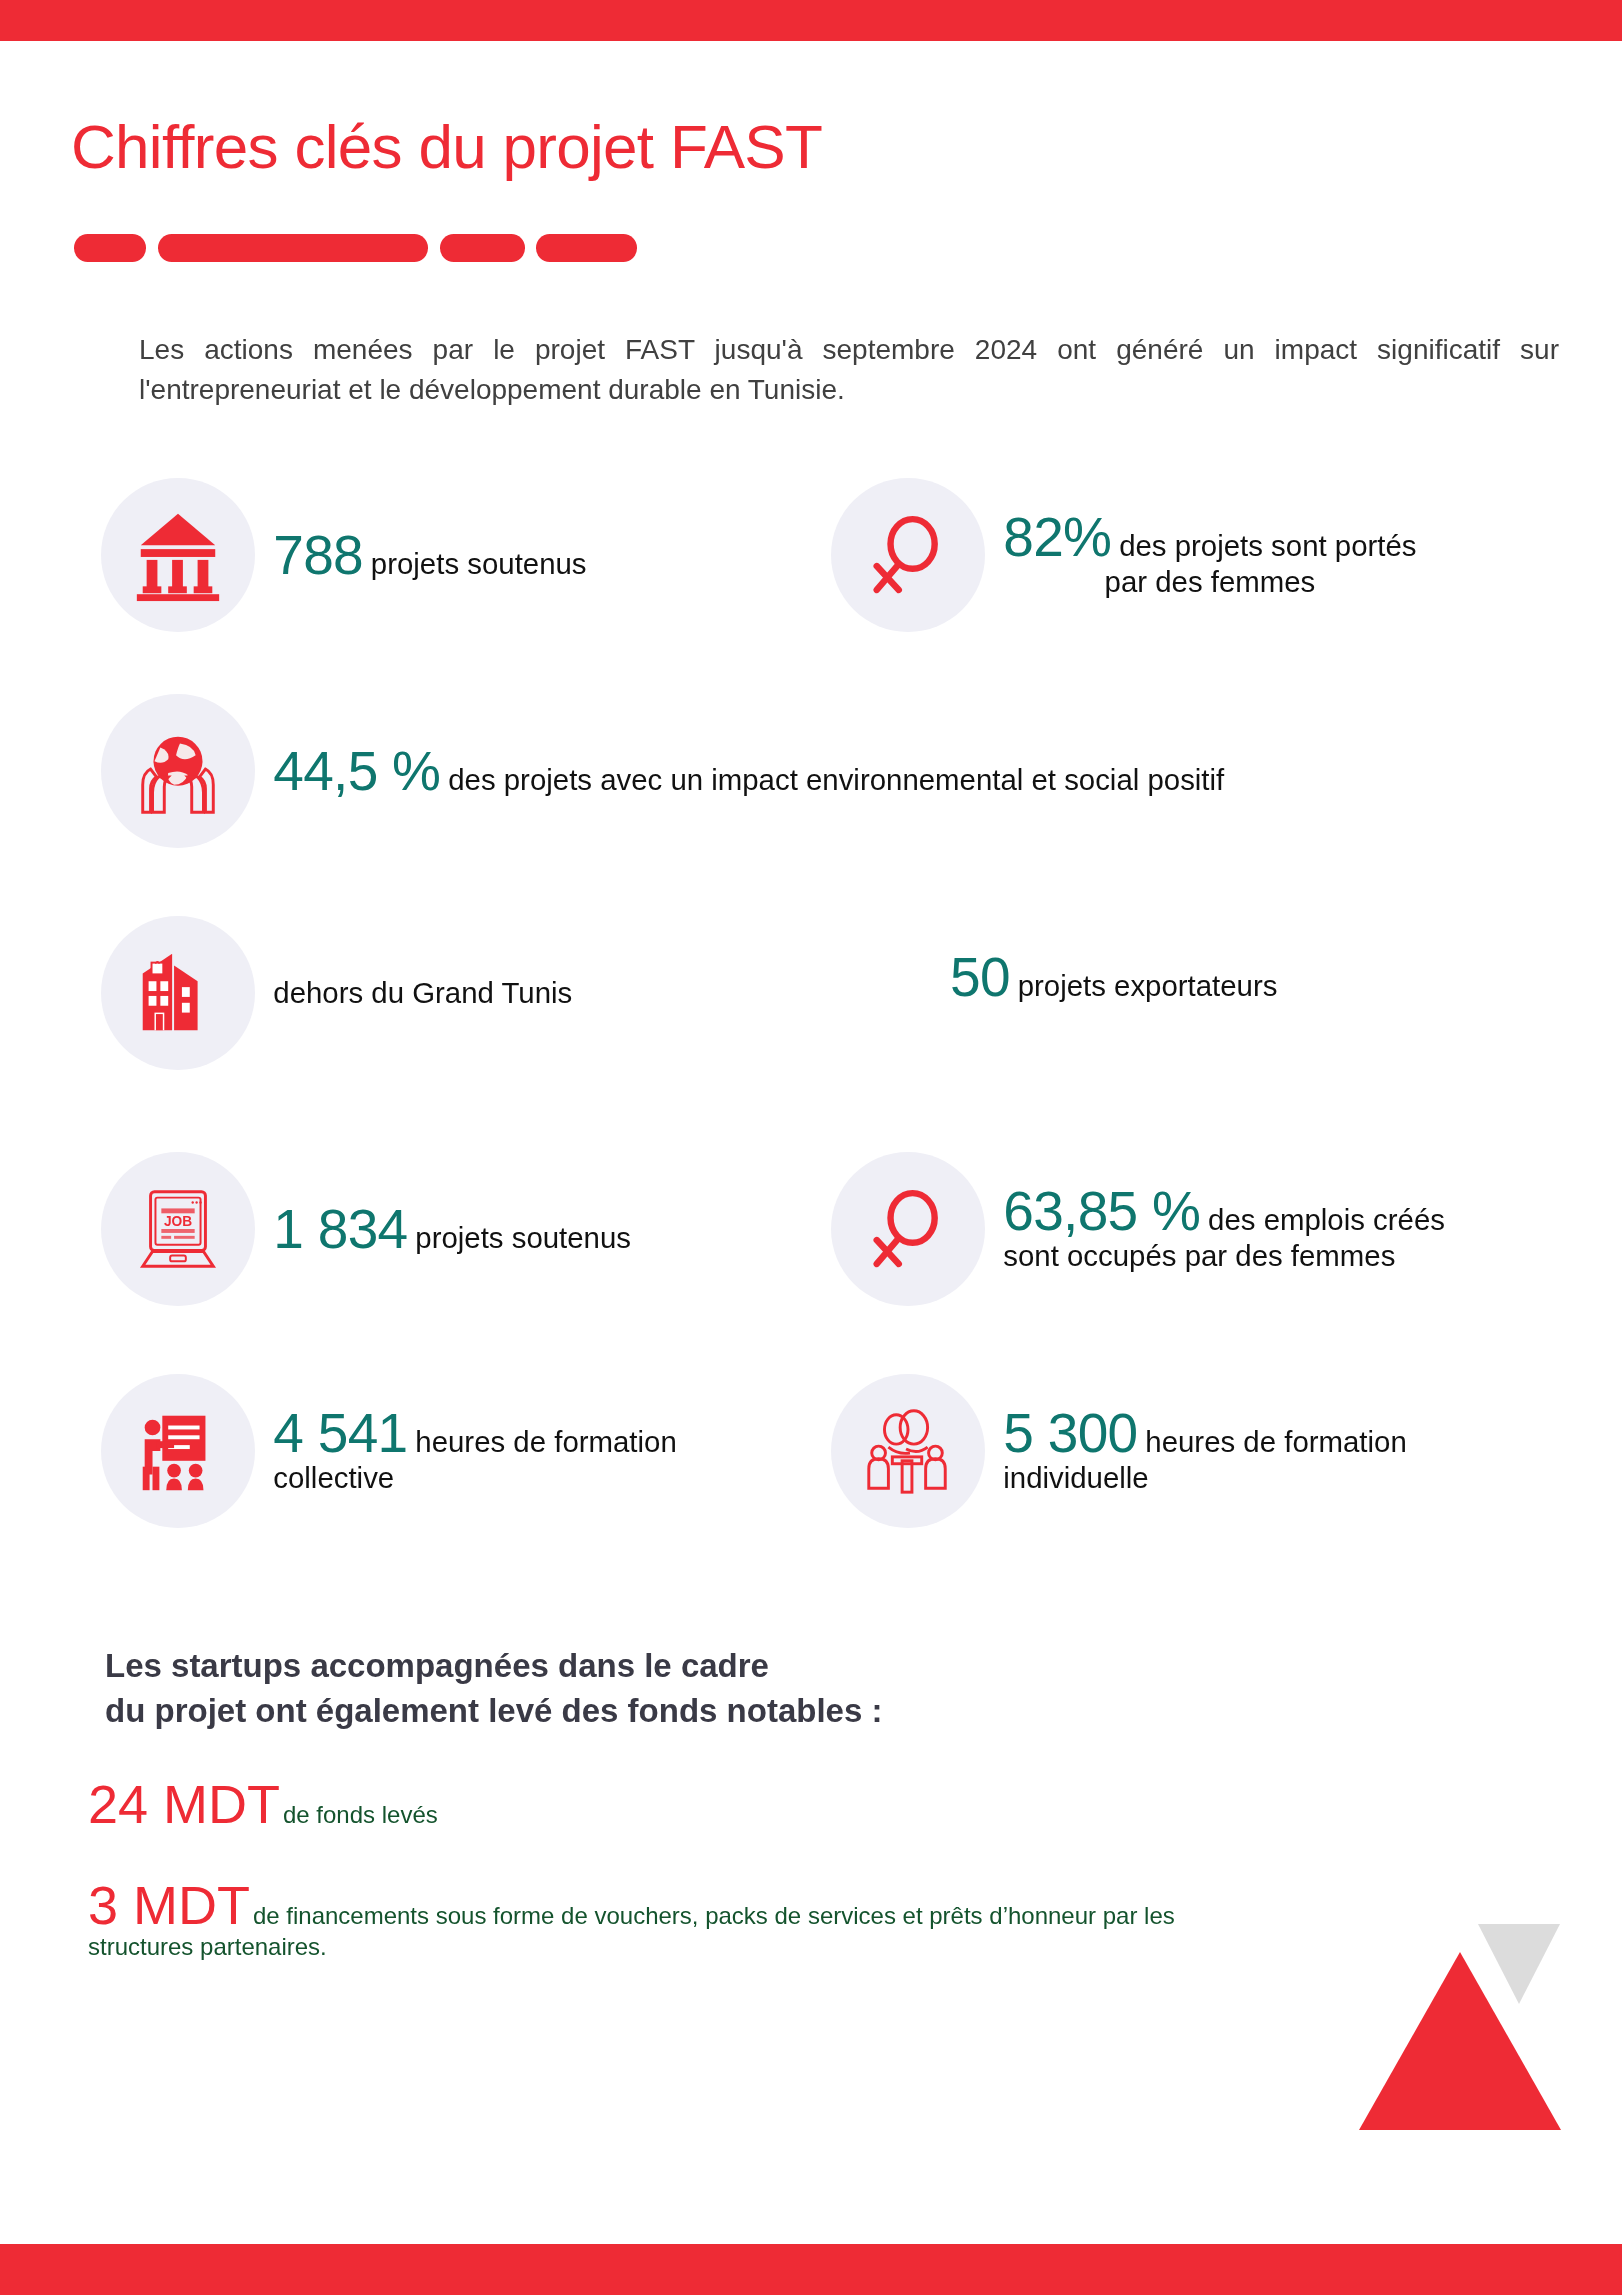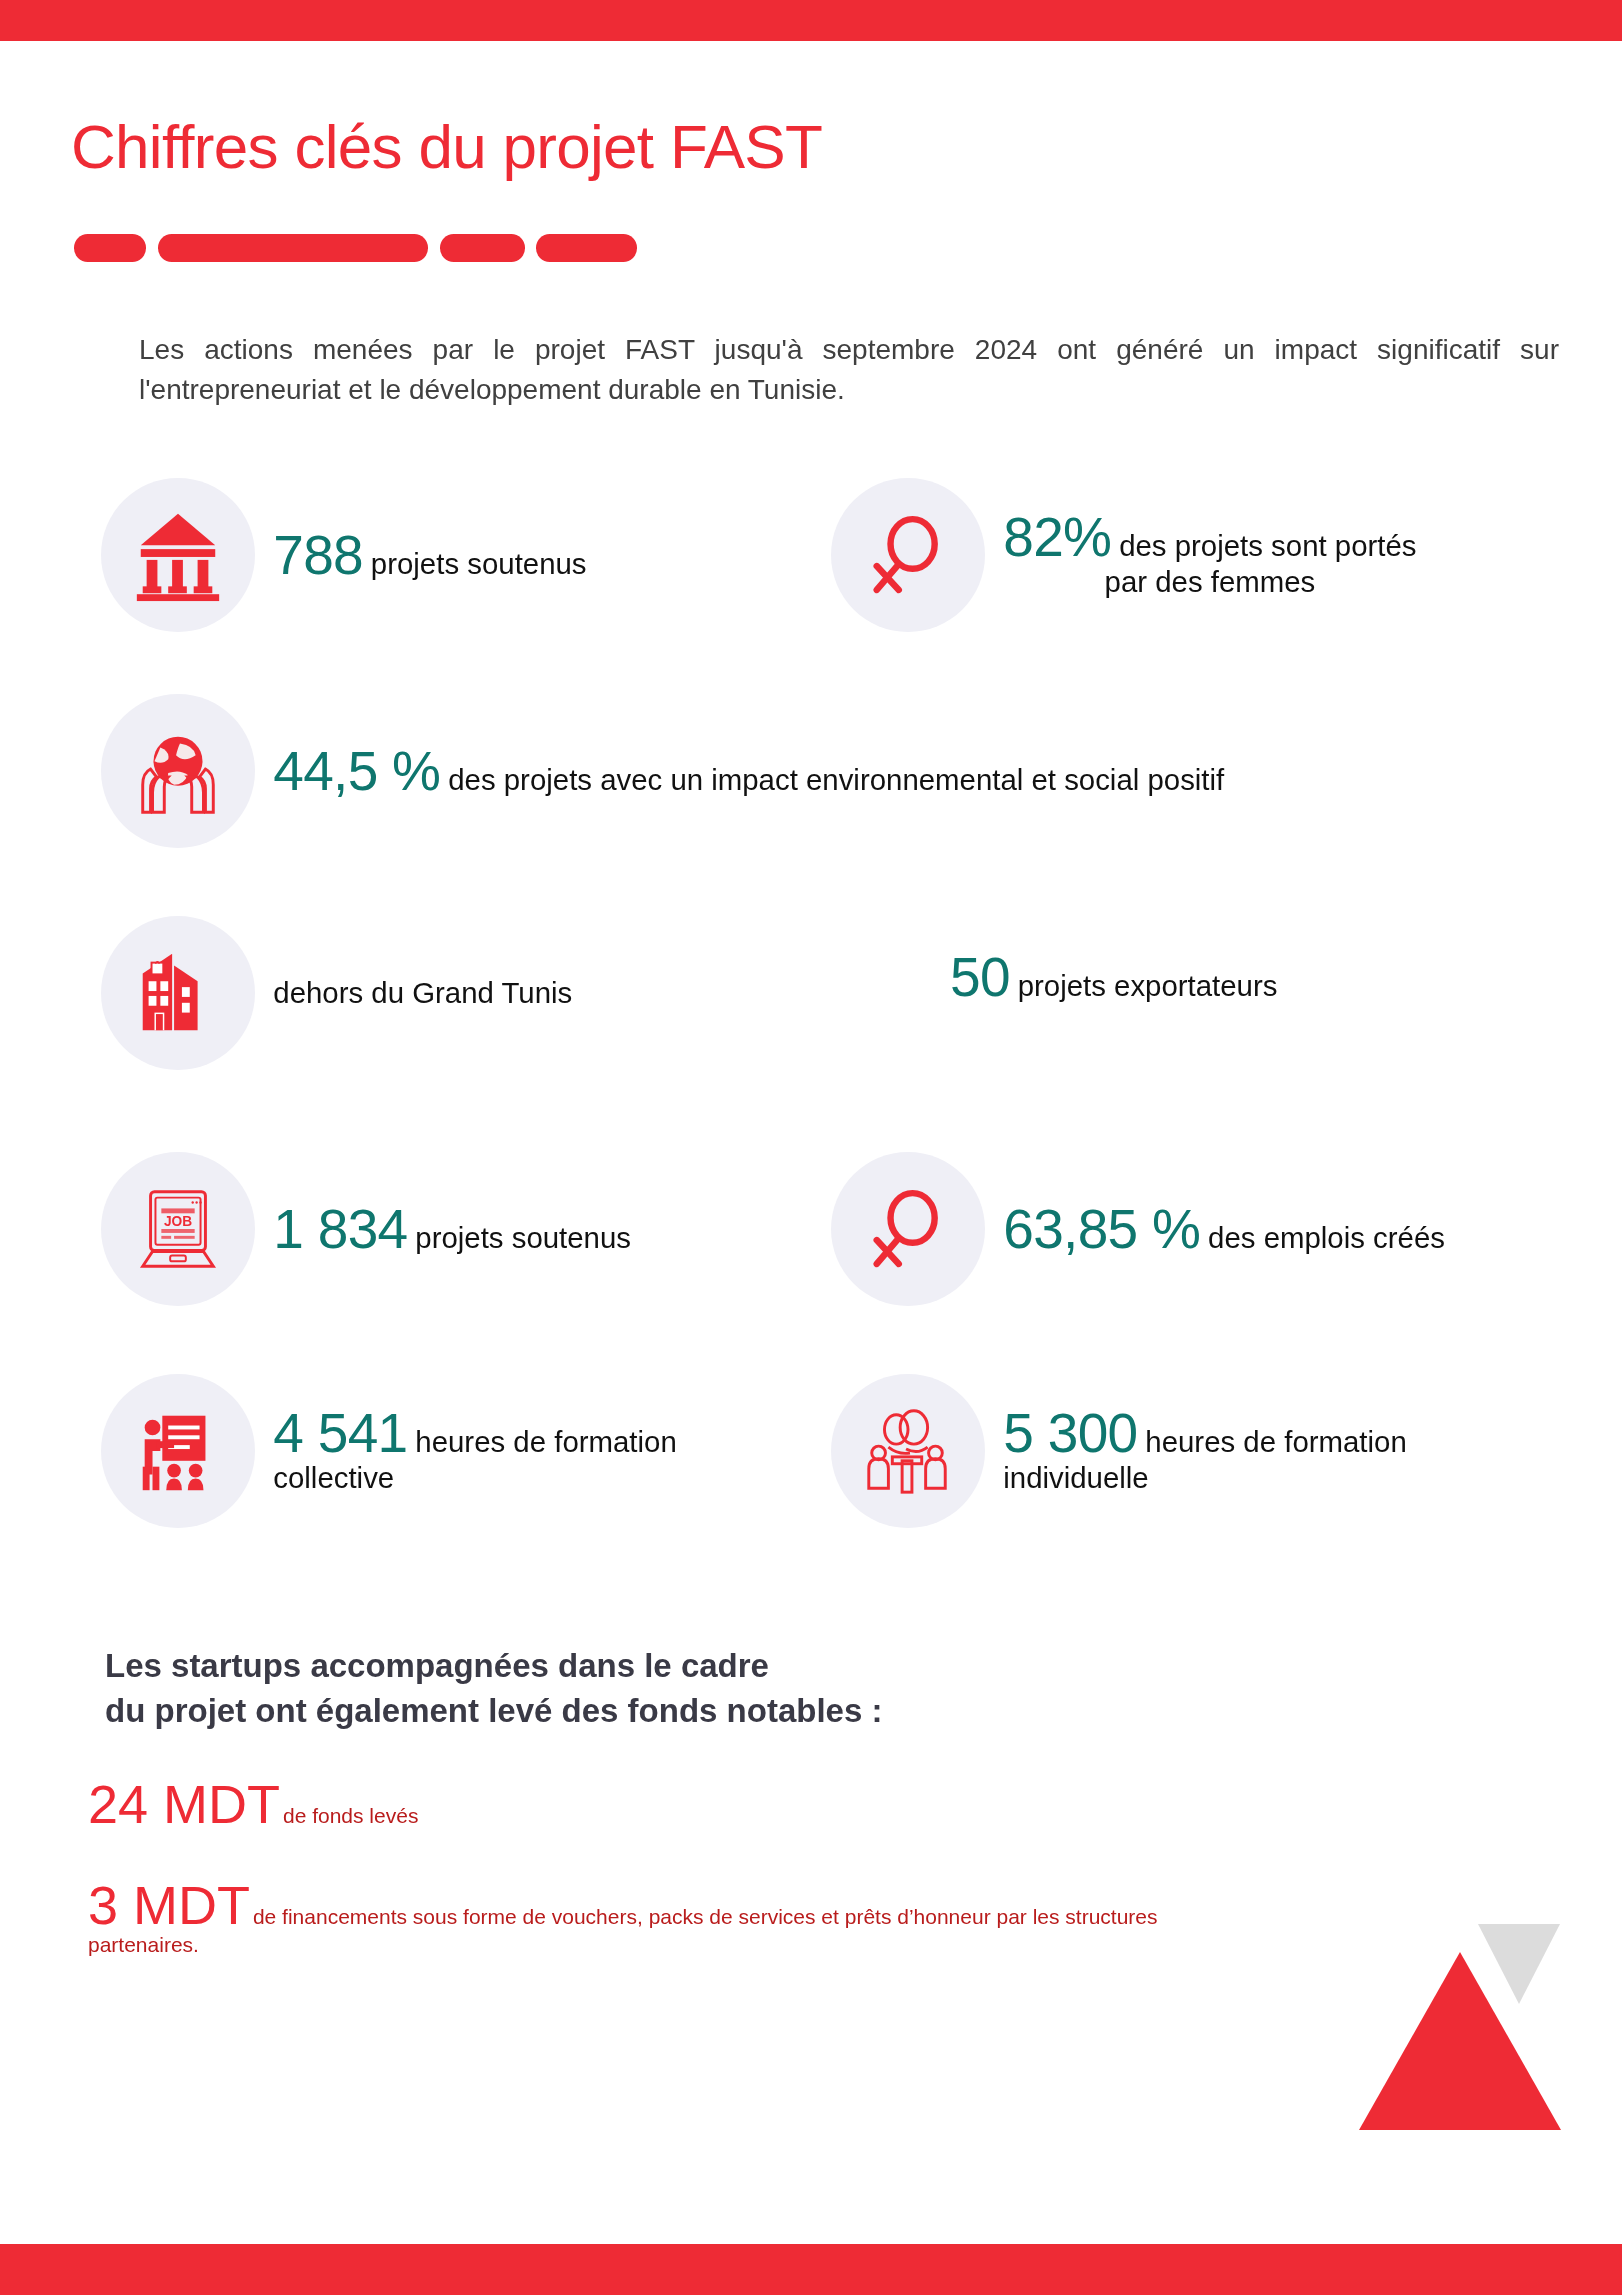--- a/index.html
+++ b/index.html
@@ -140,22 +140,22 @@
     width: 1309px;
   }
   .fund-amount {
     color: #EE2B35;
     font-size: 54px;
     font-weight: 400;
     letter-spacing: 0px;
     line-height: 1;
   }
   .fund-label {
-    color: #b91c1c;
-    font-size: 21px;
+    color: #14532d;
+    font-size: 24px;
     font-weight: 400;
     line-height: 1.25;
     margin-top: 19px;
   }
   .fund-inline { display: inline; }
 
   
   .tri-red {
     position: absolute;
     left: 1359px; top: 1952px;
@@ -316,20 +316,21 @@
           <ellipse cx="55" cy="38" rx="24" ry="27" fill="none" stroke="#EE2B35" stroke-width="7"></ellipse>
           <line x1="40" y1="60" x2="16" y2="88" stroke="#EE2B35" stroke-width="7" stroke-linecap="round"></line>
           <line x1="16" y1="62" x2="40" y2="88" stroke="#EE2B35" stroke-width="7" stroke-linecap="round"></line>
         </svg>
       </span>
       <span class="stat-text">
         <span class="inline-row">
           <span class="big">63,85 %</span>
           <span class="lbl">des emplois créés</span>
         </span>
+        <span class="lbl stat-line">sont occupés par des femmes</span>
       </span>
     </div>
 
     <div class="stat" style="left:101px; top:1374px;">
       <span class="icon-wrap">
         <svg width="98" height="98" viewBox="0 0 100 100">
           <rect x="34" y="14" width="44" height="46" fill="#EE2B35"></rect>
           <rect x="40" y="24" width="32" height="4" fill="#FFFFFF"></rect>
           <rect x="40" y="34" width="32" height="4" fill="#FFFFFF"></rect>
           <rect x="40" y="44" width="22" height="4" fill="#FFFFFF"></rect>

